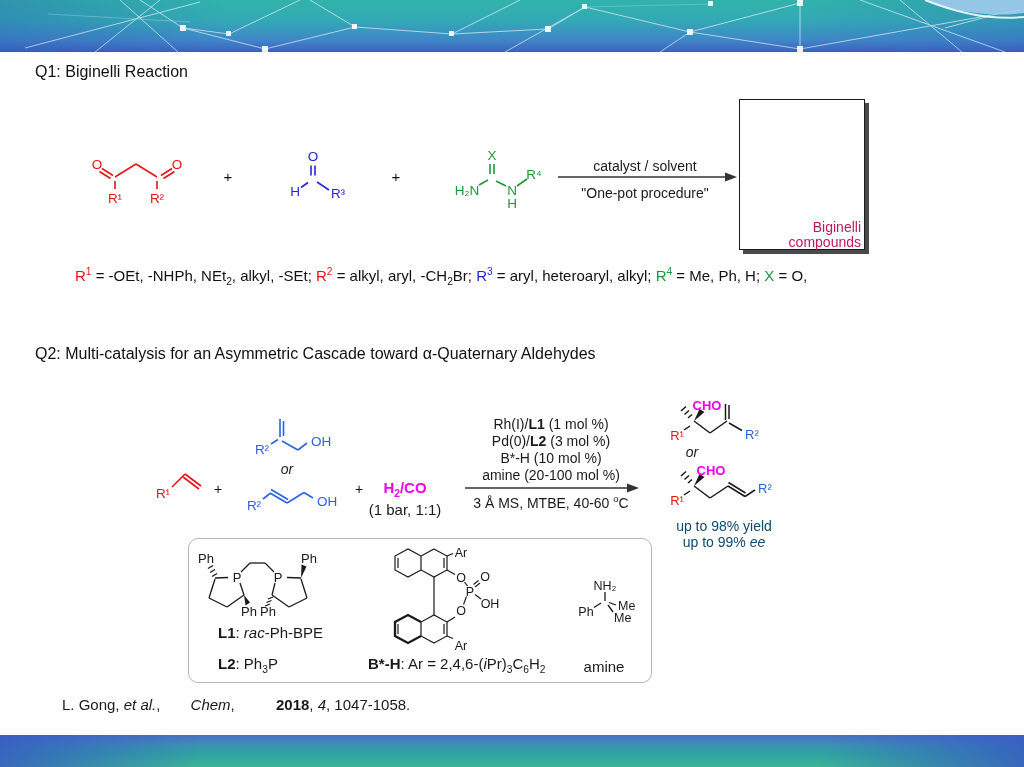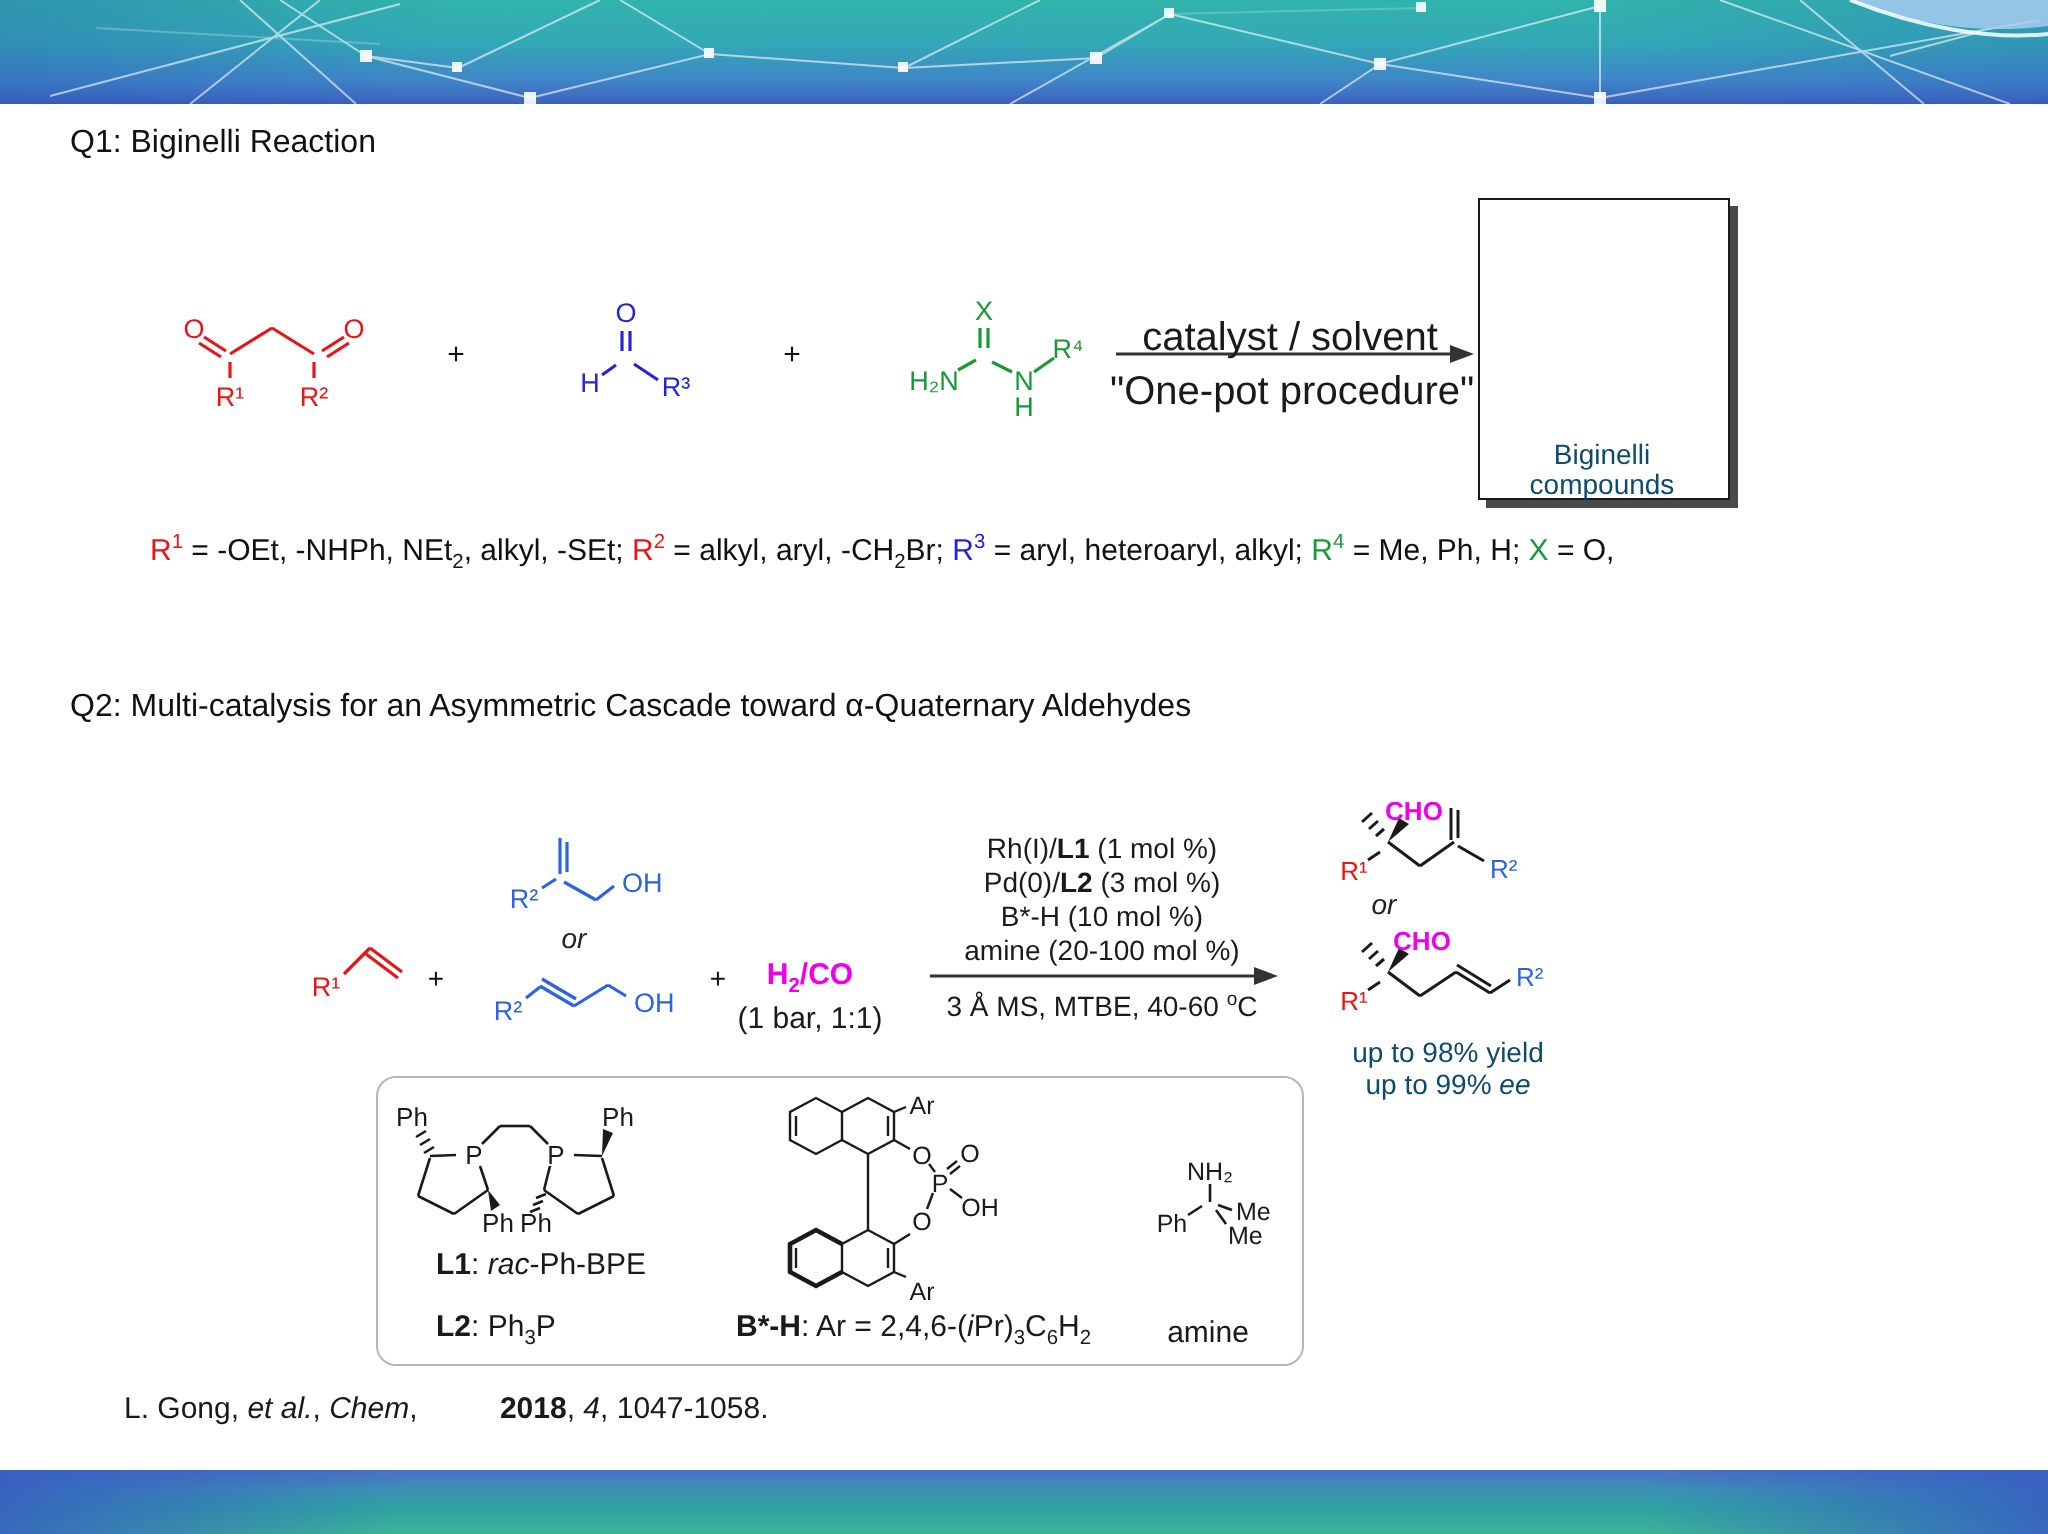--- a/index.html
+++ b/index.html
@@ -8,24 +8,24 @@
   .abs{position:absolute;}
   sup,sub{font-size:68%;line-height:0;}
   svg text{font-family:"Liberation Sans","DejaVu Sans",sans-serif;}
   .banner-top{left:0;top:0;width:1024px;height:52px;
      background:linear-gradient(90deg,rgba(40,80,180,.30) 0%,rgba(40,80,180,0) 22%,rgba(40,80,180,0) 78%,rgba(40,80,180,.20) 100%),
                 linear-gradient(180deg,#31b3ab 0%,#33a9b6 40%,#3f85c8 78%,#3e66c0 97%,#3a5cb8 100%);}
   .banner-bottom{left:0;top:735px;width:1024px;height:32px;
      background:linear-gradient(100deg,rgba(55,90,195,.85) 0%,rgba(55,90,195,0) 20%,rgba(55,90,195,0) 80%,rgba(55,90,195,.85) 100%),
                 linear-gradient(180deg,#4a6fc6 0%,#3b93b3 32%,#2fa3a2 58%,#3cb497 100%);}
   .slide-title{font-size:16px;color:#111;white-space:nowrap;}
-  .small-txt{font-size:20px;text-align:center;white-space:nowrap;}
+  .small-txt{font-size:14px;text-align:center;white-space:nowrap;}
   .defs{font-size:15px;line-height:20px;color:#111;}
   .product-box{border:1.6px solid #1a1a1a;background:#fff;box-shadow:4px 4px 0 #4a4a4a;}
-  .caption{font-size:14px;line-height:15px;text-align:center;color:#0c4a6e;}
+  .caption{font-size:14px;line-height:15px;text-align:right;color:#be185d;}
   .cond{font-size:14px;line-height:17px;text-align:center;white-space:nowrap;}
   .h2co{font-size:15px;font-weight:bold;text-align:center;color:#ee00ee;white-space:nowrap;}
   .yield{font-size:14px;font-weight:normal;line-height:16px;text-align:center;color:#0c4a6e;white-space:nowrap;}
   .ligand-box{border:1px solid #b5b5b5;border-radius:10px;background:#fff;}
   .boxlabel{font-size:15px;white-space:nowrap;}
   .citation{font-size:15px;white-space:nowrap;}
 </style>
 </head>
 <body>
 
@@ -349,13 +349,13 @@
       <text x="614" y="622">Me</text>
     </g>
   </g>
 </svg>
 
 <div class="abs boxlabel" style="left:218px;top:624px;"><span style="font-weight: bold;">L1</span><span>: </span><span style="font-style: italic;">rac</span><span>-Ph-BPE</span></div>
 <div class="abs boxlabel" style="left:218px;top:655px;"><span style="font-weight: bold;">L2</span><span>: Ph</span><sub>3</sub><span>P</span></div>
 <div class="abs boxlabel" style="left:368px;top:655px;"><span style="font-weight: bold;">B*-H</span><span>: Ar = 2,4,6-(</span><span style="font-style: italic;">i</span><span>Pr)</span><sub>3</sub><span>C</span><sub>6</sub><span>H</span><sub>2</sub></div>
 <div class="abs boxlabel" style="left:574px;top:658px;width:60px;text-align:center;">amine</div>
 
-<div class="abs citation" style="left:62px;top:696px;"><span>L. Gong, </span><span style="font-style: italic;">et al.</span><span>, </span><span style="font-style: italic;">Chem</span><span>, </span><span style="font-weight: bold; margin-left: 37px;">2018</span><span>, </span><span style="font-style: italic;">4</span><span>, 1047-1058.</span></div>
+<div class="abs citation" style="left:62px;top:696px;"><span>L. Gong, </span><span style="font-style: italic;">et al.</span><span>, </span><span style="font-style: italic; margin-left: 26px;">Chem</span><span>, </span><span style="font-weight: bold; margin-left: 37px;">2018</span><span>, </span><span style="font-style: italic;">4</span><span>, 1047-1058.</span></div>
 
 </body></html>

